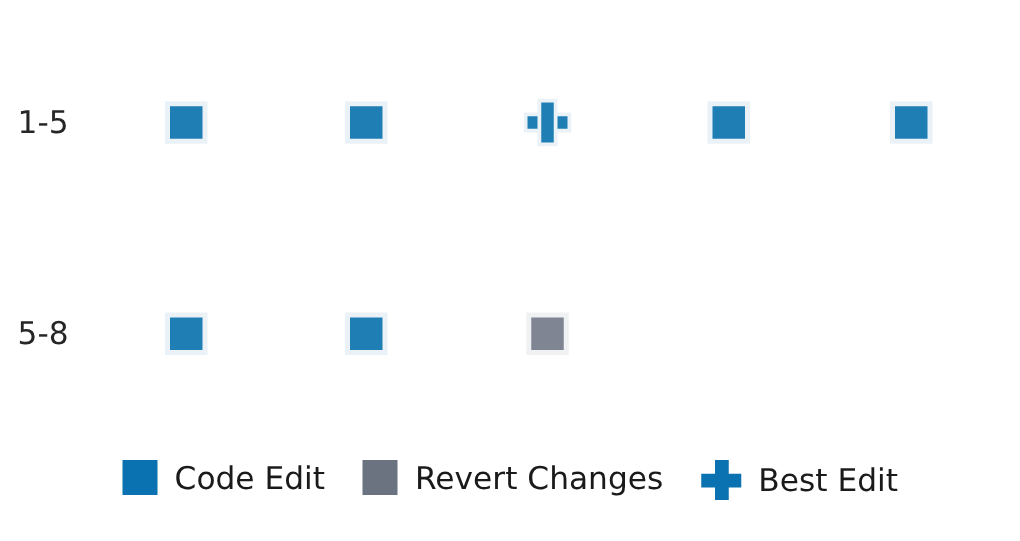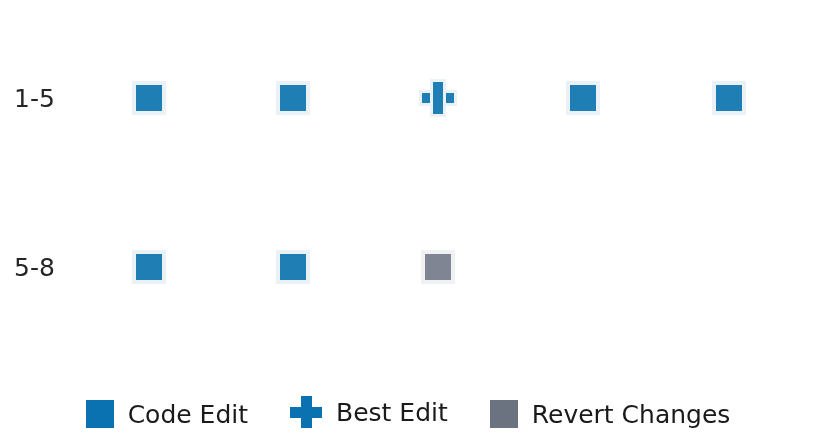--- a/index.html
+++ b/index.html
@@ -86,23 +86,23 @@
 
   
   #legend {
     position: absolute;
     left: 0;
     top: 368px;
     width: 816px;
     height: 60px;
     display: flex;
     flex-direction: row;
-    align-items: flex-end;
+    align-items: flex-start;
     justify-content: center;
-    gap: 16px;
+    gap: 4px;
   }
 
   .legend-entry {
     display: flex;
     flex-direction: row;
     align-items: center;
     margin-right: 26px;
   }
   .legend-entry:last-child { margin-right: 0; }
 
@@ -184,27 +184,27 @@
   </div>
 
   <div id="legend">
 
     <div class="legend-entry">
       <div class="legend-swatch-square"></div>
       <div class="legend-label">Code Edit</div>
     </div>
 
     <div class="legend-entry">
+      <div class="legend-swatch-square gray"></div>
+      <div class="legend-label">Revert Changes</div>
+    </div>
+
+    <div class="legend-entry">
       <div class="legend-swatch-plus">
         <div class="bar-h"></div>
         <div class="bar-v"></div>
       </div>
       <div class="legend-label">Best Edit</div>
     </div>
 
-    <div class="legend-entry">
-      <div class="legend-swatch-square gray"></div>
-      <div class="legend-label">Revert Changes</div>
-    </div>
-
   </div>
 
 </div>
 
 </body></html>

